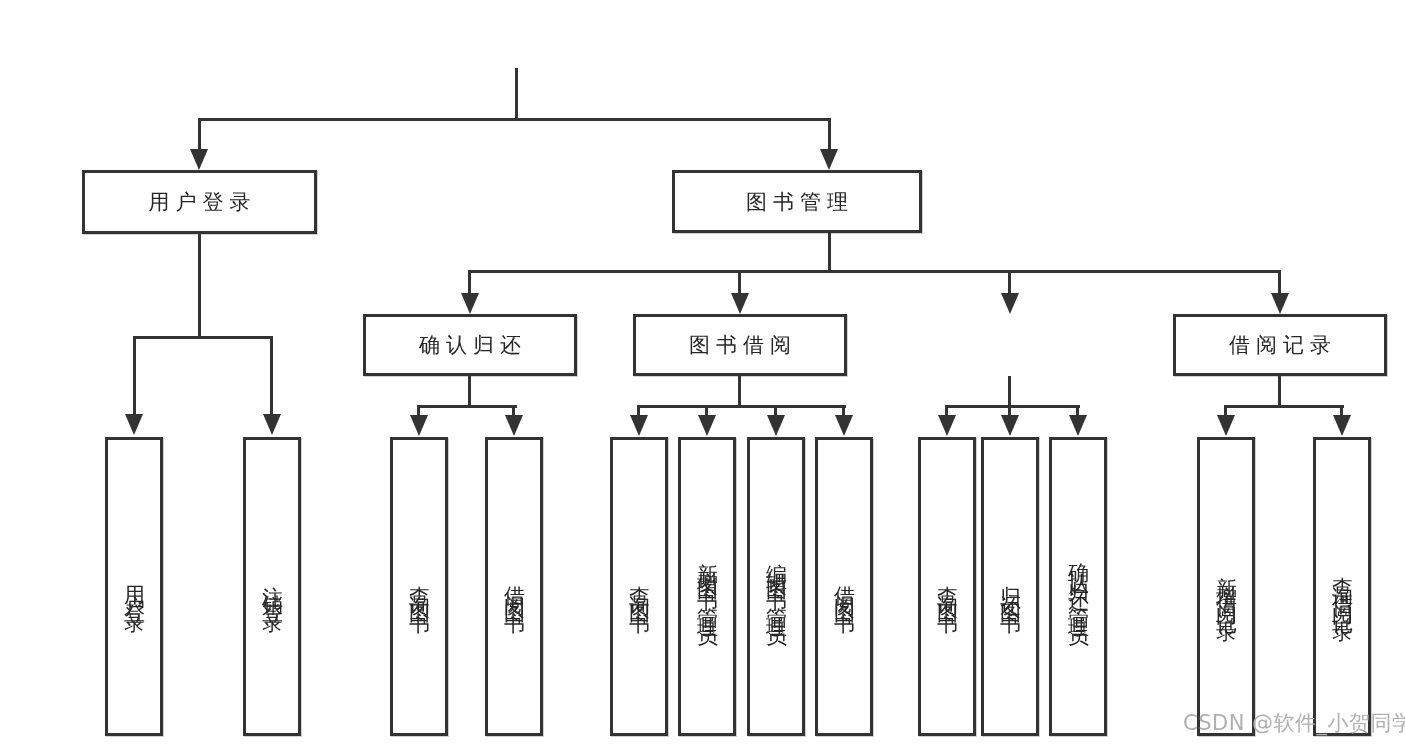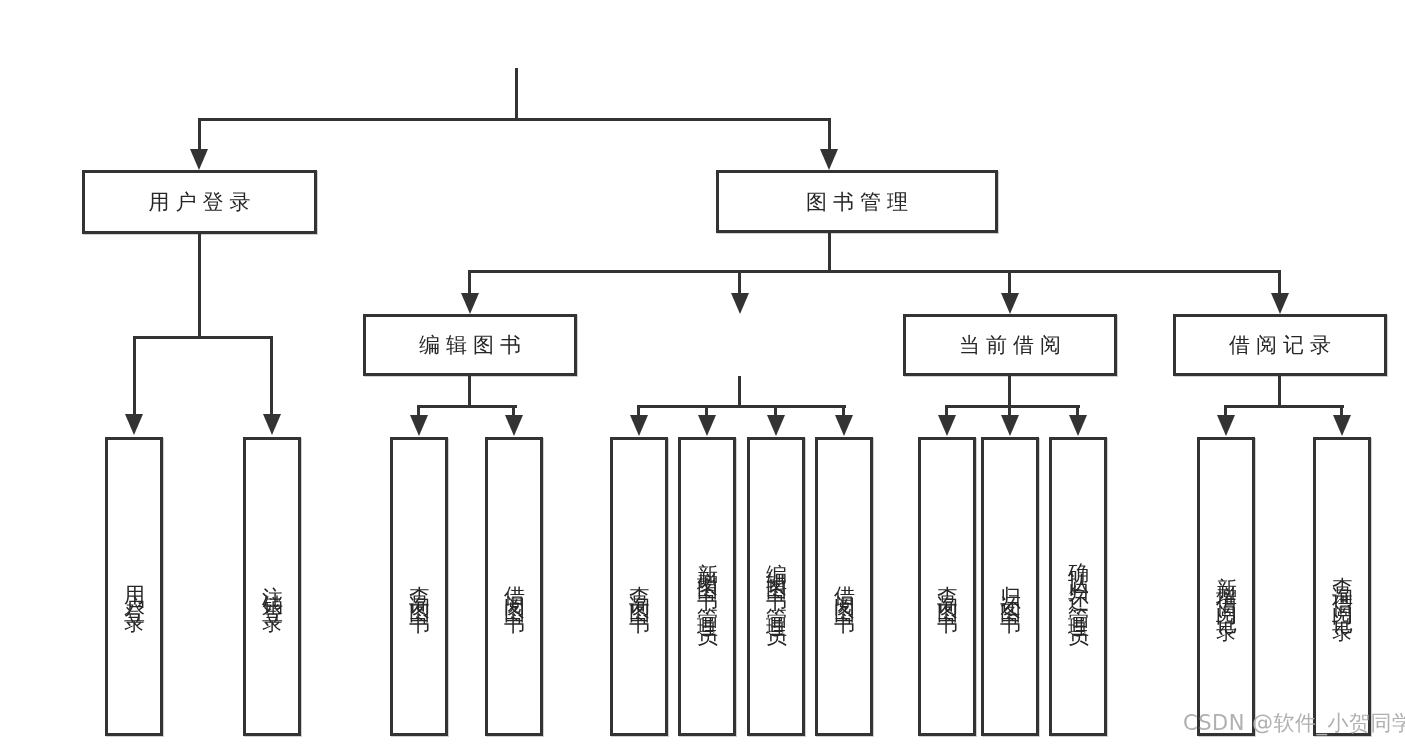--- a/index.html
+++ b/index.html
@@ -58,21 +58,21 @@
   <div class="line" style="left:515px;top:68px;width:3px;height:50px"></div>
   <div class="line" style="left:198px;top:118px;width:633px;height:3px"></div>
   <div class="line" style="left:198px;top:118px;width:3px;height:33px"></div>
   <div class="line" style="left:828px;top:118px;width:3px;height:33px"></div>
   <div class="arrow" style="left:190px;top:149px"></div>
   <div class="arrow" style="left:820px;top:149px"></div>
 
   <div class="box h" style="left:82px;top:170px;width:235px;height:64px">
     <span class="lbl">用户登录</span>
   </div>
-  <div class="box h" style="left:716px;top:170px;width:282px;height:63px">
+  <div class="box h" style="left:672px;top:170px;width:250px;height:63px">
     <span class="lbl">图书管理</span>
   </div>
 
   <div class="line" style="left:198px;top:234px;width:3px;height:104px"></div>
   <div class="line" style="left:133px;top:336px;width:140px;height:3px"></div>
   <div class="line" style="left:133px;top:336px;width:3px;height:79px"></div>
   <div class="line" style="left:270px;top:336px;width:3px;height:79px"></div>
   <div class="arrow" style="left:125px;top:414px"></div>
   <div class="arrow" style="left:263px;top:414px"></div>
 
@@ -81,24 +81,24 @@
   <div class="line" style="left:468px;top:270px;width:3px;height:24px"></div>
   <div class="line" style="left:738px;top:270px;width:3px;height:24px"></div>
   <div class="line" style="left:1008px;top:270px;width:3px;height:24px"></div>
   <div class="line" style="left:1278px;top:270px;width:3px;height:24px"></div>
   <div class="arrow" style="left:461px;top:293px"></div>
   <div class="arrow" style="left:731px;top:293px"></div>
   <div class="arrow" style="left:1001px;top:293px"></div>
   <div class="arrow" style="left:1271px;top:293px"></div>
 
   <div class="box h" style="left:363px;top:314px;width:214px;height:62px">
-    <span class="lbl">编辑图书</span>
+    <span class="lbl">确认归还</span>
   </div>
-  <div class="box h" style="left:903px;top:314px;width:214px;height:62px">
-    <span class="lbl">当前借阅</span>
+  <div class="box h" style="left:633px;top:314px;width:214px;height:62px">
+    <span class="lbl">图书借阅</span>
   </div>
   <div class="box h" style="left:1173px;top:314px;width:214px;height:62px">
     <span class="lbl">借阅记录</span>
   </div>
 
   <div class="line" style="left:468px;top:376px;width:3px;height:31px"></div>
   <div class="line" style="left:417px;top:405px;width:100px;height:3px"></div>
   <div class="line" style="left:417px;top:405px;width:3px;height:12px"></div>
   <div class="line" style="left:512px;top:405px;width:3px;height:12px"></div>
   <div class="arrow" style="left:410px;top:415px"></div>

